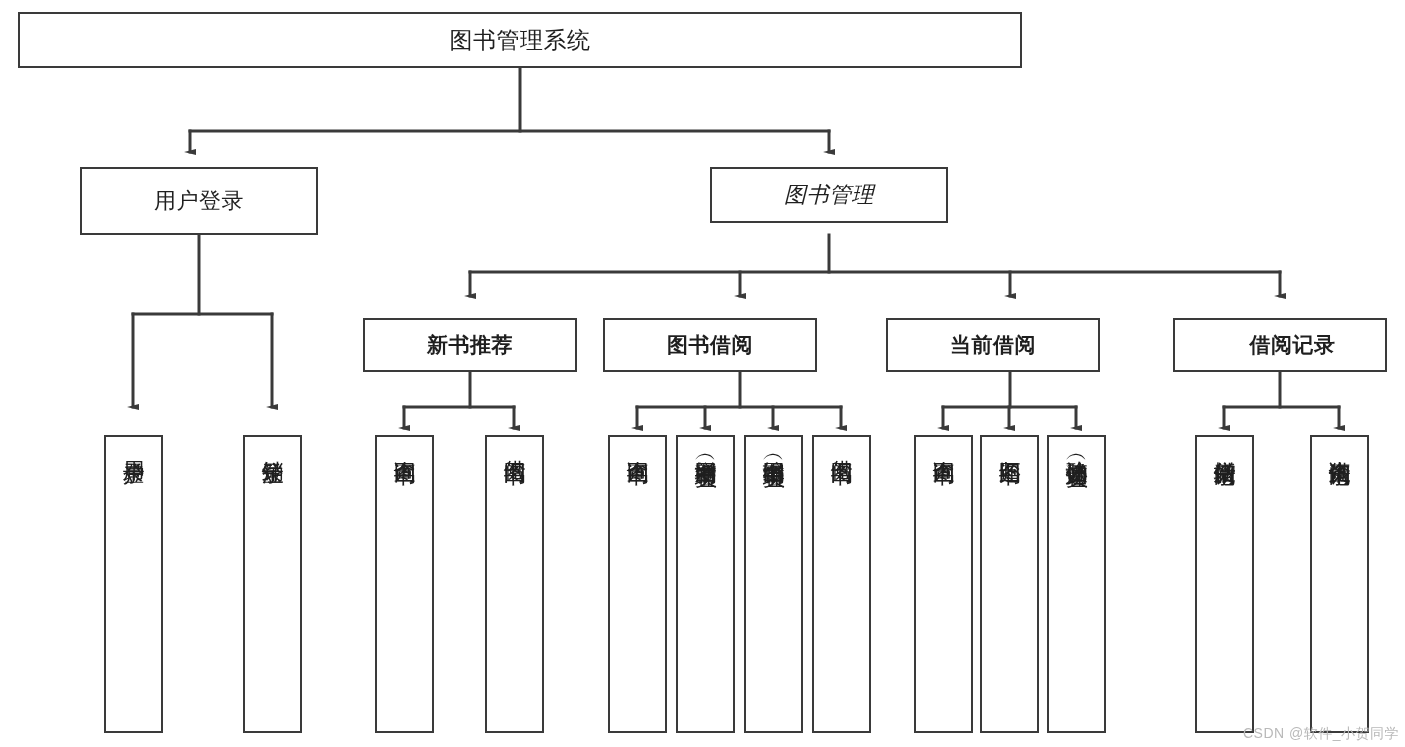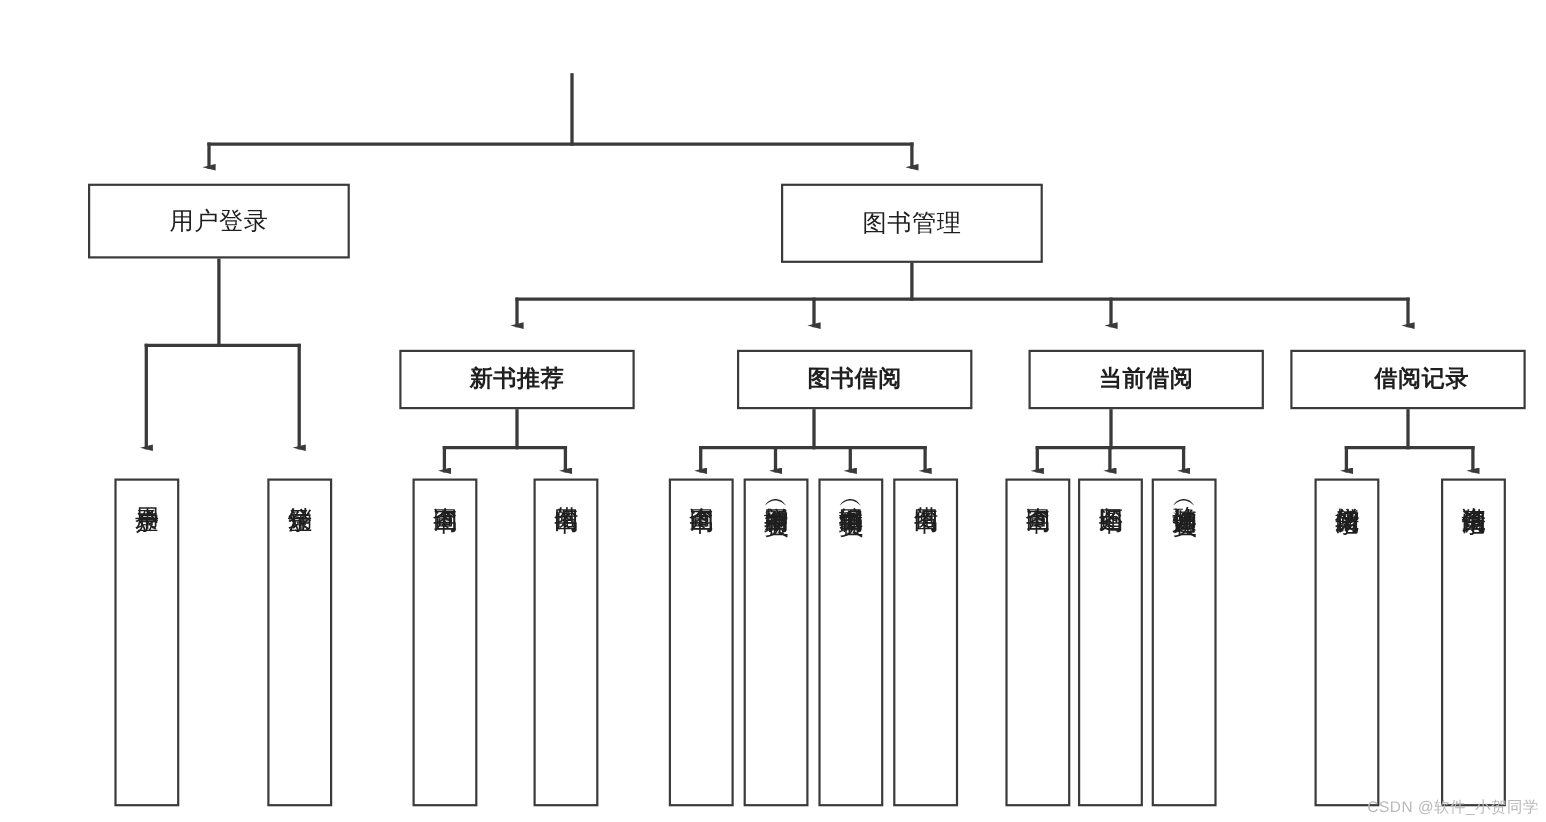--- a/index.html
+++ b/index.html
@@ -124,35 +124,38 @@
       <path d="M1009,407 L1009,428" marker-end="url(#arrowhead)"></path>
       <path d="M1076,407 L1076,428" marker-end="url(#arrowhead)"></path>
 
       <path d="M1280,372 L1280,407"></path>
       <path d="M1224,407 L1339,407"></path>
       <path d="M1224,407 L1224,428" marker-end="url(#arrowhead)"></path>
       <path d="M1339,407 L1339,428" marker-end="url(#arrowhead)"></path>
     </g>
   </svg>
 
+  <div class="node-box node-root" style="left:18px; top:12px; width:1004px; height:56px;">
+    <span class="node-label">图书管理系统</span>
+  </div>
 
   <div class="node-box node-l2" style="left:80px; top:167px; width:238px; height:68px;">
     <span class="node-label">用户登录</span>
   </div>
-  <div class="node-box node-l2" style="left:710px; top:167px; width:238px; height:72px;">
+  <div class="node-box node-l2" style="left:710px; top:167px; width:238px; height:56px;font-style:italic;">
     <span class="node-label">图书管理</span>
   </div>
 
   <div class="node-box node-l3" style="left:363px; top:318px; width:214px; height:54px;">
     <span class="node-label">新书推荐</span>
   </div>
-  <div class="node-box node-l3" style="left:670px; top:318px; width:214px; height:54px;">
+  <div class="node-box node-l3" style="left:603px; top:318px; width:214px; height:54px;">
     <span class="node-label">图书借阅</span>
   </div>
-  <div class="node-box node-l3" style="left:935px; top:318px; width:214px; height:54px;">
+  <div class="node-box node-l3" style="left:886px; top:318px; width:214px; height:54px;">
     <span class="node-label">当前借阅</span>
   </div>
   <div class="node-box node-l3" style="left:1173px; top:318px; width:214px; height:54px;padding-left:25px;">
     <span class="node-label">借阅记录</span>
   </div>
 
   <div class="node-box node-leaf" style="left:104px; top:435px; width:59px; height:298px;">
     <span class="node-label">用户登录</span>
   </div>
   <div class="node-box node-leaf" style="left:243px; top:435px; width:59px; height:298px;">

